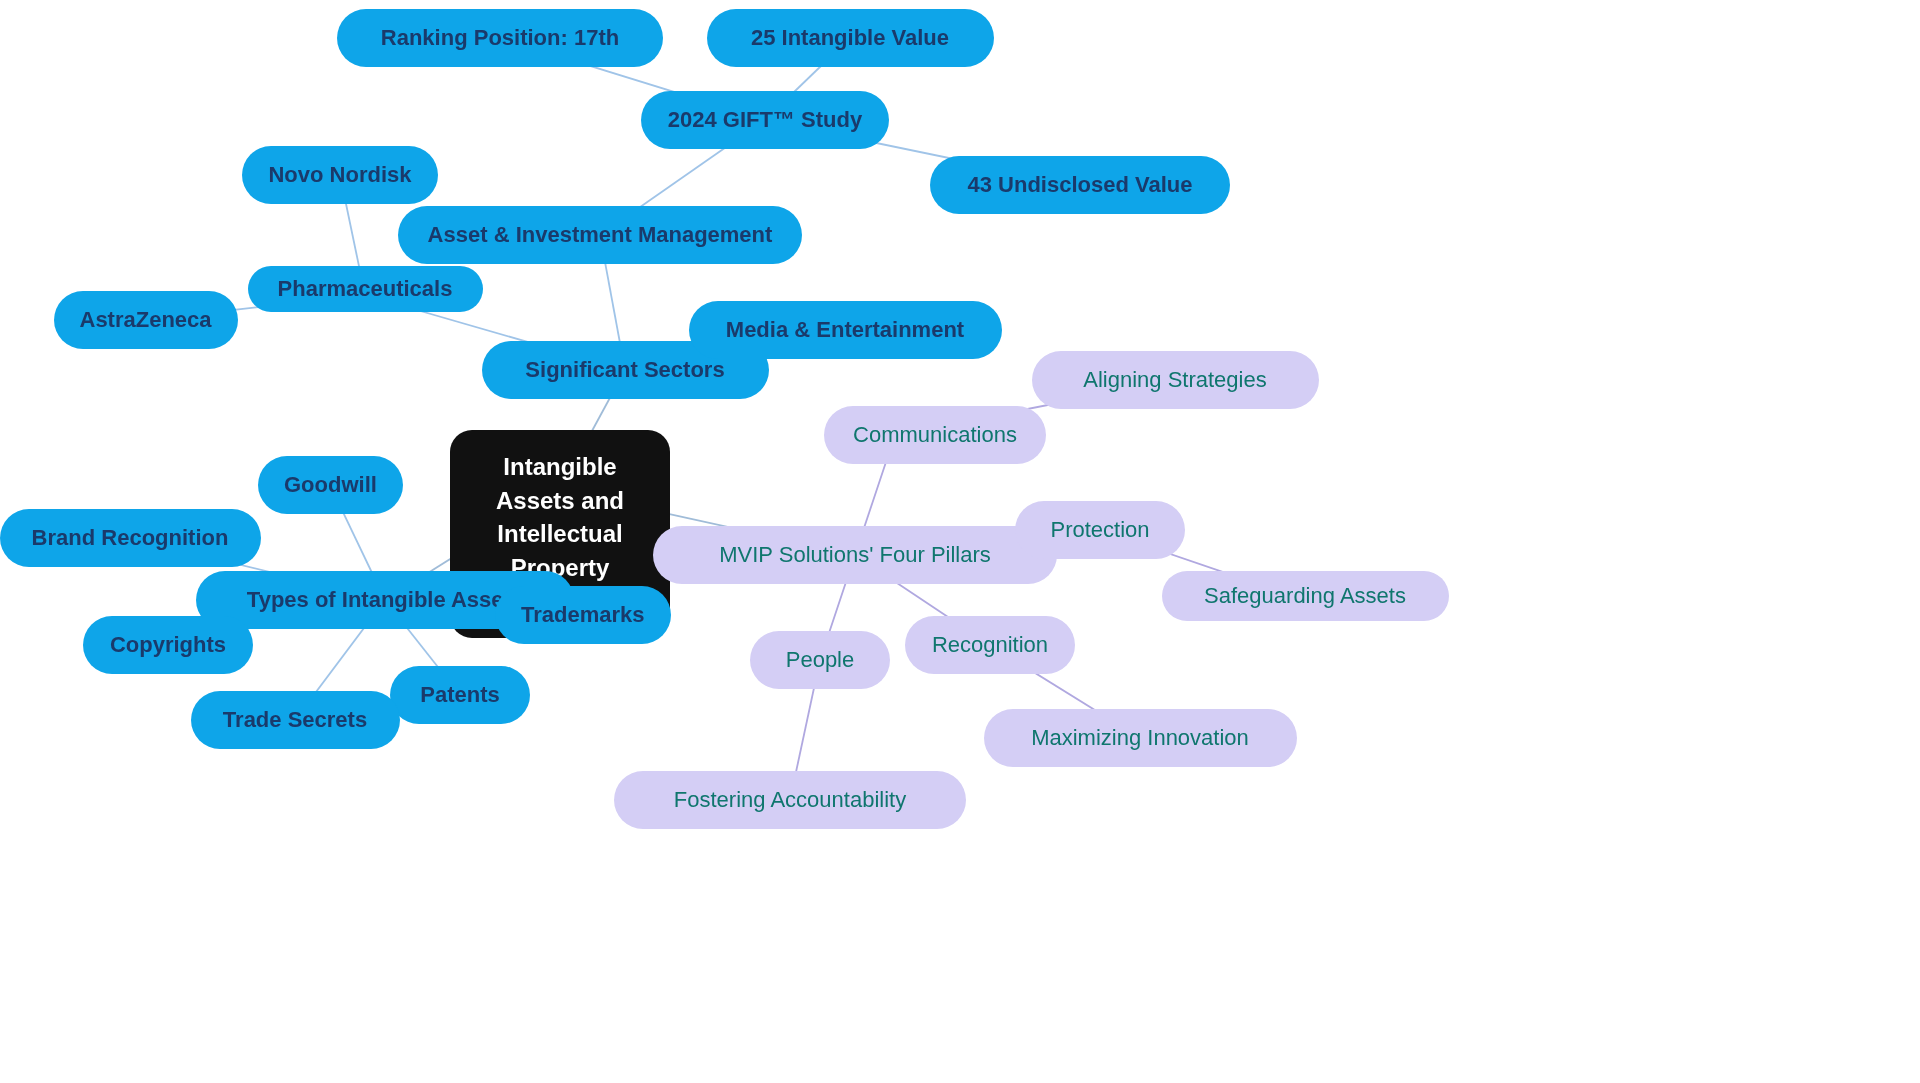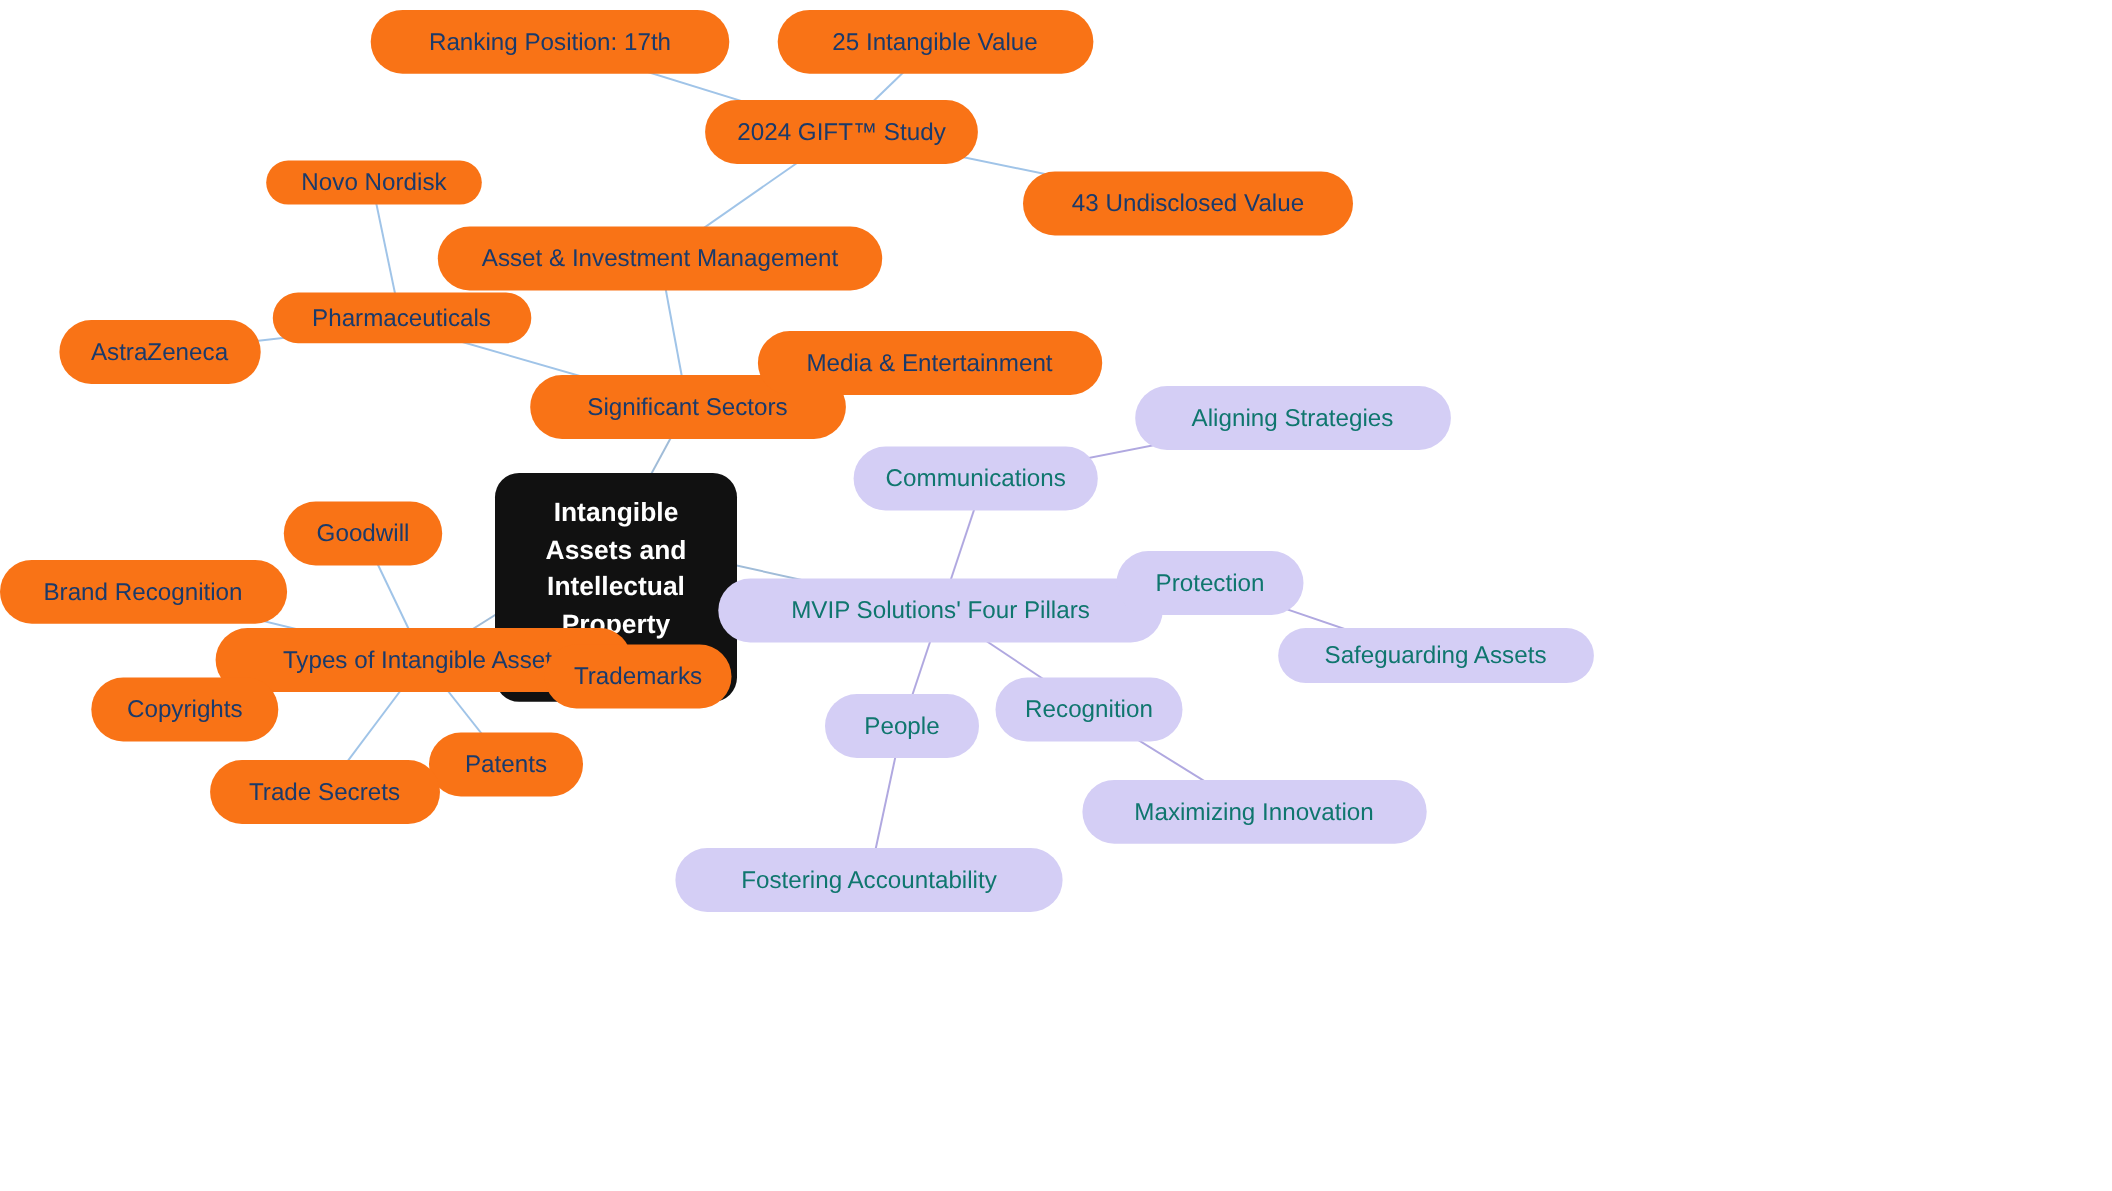--- a/index.html
+++ b/index.html
@@ -30,23 +30,24 @@
       align-items: center;
       justify-content: center;
       text-align: center;
       font-size: 22px;
       font-weight: 500;
       padding: 14px 26px;
       cursor: pointer;
       white-space: nowrap;
     }
     .node-blue {
-      background: #f97316;
+      background: #0ea5e9;
       color: #1a3a6b;
       border: none;
+      font-weight: bold;
     }
     .node-purple {
       background: #d4cef5;
       color: #0f766e;
       border: none;
     }
     .node-center {
       background: #111111;
       color: #ffffff;
       border-radius: 22px;
@@ -104,21 +105,21 @@
       <div class="node node-blue" style="left: 641px; top: 91px; height: 58px; min-width: 248px;">
         <span>2024 GIFT™ Study</span>
       </div>
       <div class="node node-blue" style="left: 930px; top: 156px; height: 58px; min-width: 300px;">
         <span>43 Undisclosed Value</span>
       </div>
       <div class="node node-blue" style="left: 398px; top: 206px; height: 58px; min-width: 404px;">
         <span>Asset &amp; Investment
 Management</span>
       </div>
-      <div class="node node-blue" style="left: 242px; top: 146px; height: 40px; min-width: 196px;">
+      <div class="node node-blue" style="left: 242px; top: 146px; height: 58px; min-width: 196px;">
         <span>Novo Nordisk</span>
       </div>
       <div class="node node-blue" style="left: 247.5px; top: 266px; height: 46px; min-width: 235px;">
         <span>Pharmaceuticals</span>
       </div>
       <div class="node node-blue" style="left: 53.5px; top: 291px; height: 58px; min-width: 183px;">
         <span>AstraZeneca</span>
       </div>
       <div class="node node-blue" style="left: 481.5px; top: 341px; height: 58px; min-width: 287px;">
         <span>Significant Sectors</span>
@@ -143,21 +144,21 @@
       </div>
       <div class="node node-blue" style="left: 390px; top: 666px; height: 58px; min-width: 140px;">
         <span>Patents</span>
       </div>
       <div class="node node-blue" style="left: 190.5px; top: 691px; height: 58px; min-width: 209px;">
         <span>Trade Secrets</span>
       </div>
       <div class="node node-purple" style="left: 653px; top: 526px; height: 58px; min-width: 404px;">
         <span>MVIP Solutions' Four Pillars</span>
       </div>
-      <div class="node node-purple" style="left: 776px; top: 406px; height: 58px; min-width: 222px; text-align: center;">
+      <div class="node node-purple" style="left: 824px; top: 406px; height: 58px; min-width: 222px; text-align: center;">
         <span>Communications</span>
       </div>
       <div class="node node-purple" style="left: 1031.5px; top: 351px; height: 58px; min-width: 287px;">
         <span>Aligning Strategies</span>
       </div>
       <div class="node node-purple" style="left: 1015px; top: 501px; height: 58px; min-width: 170px;">
         <span>Protection</span>
       </div>
       <div class="node node-purple" style="left: 1161.5px; top: 571px; height: 50px; min-width: 287px; text-align: right;">
         <span>Safeguarding Assets</span>

